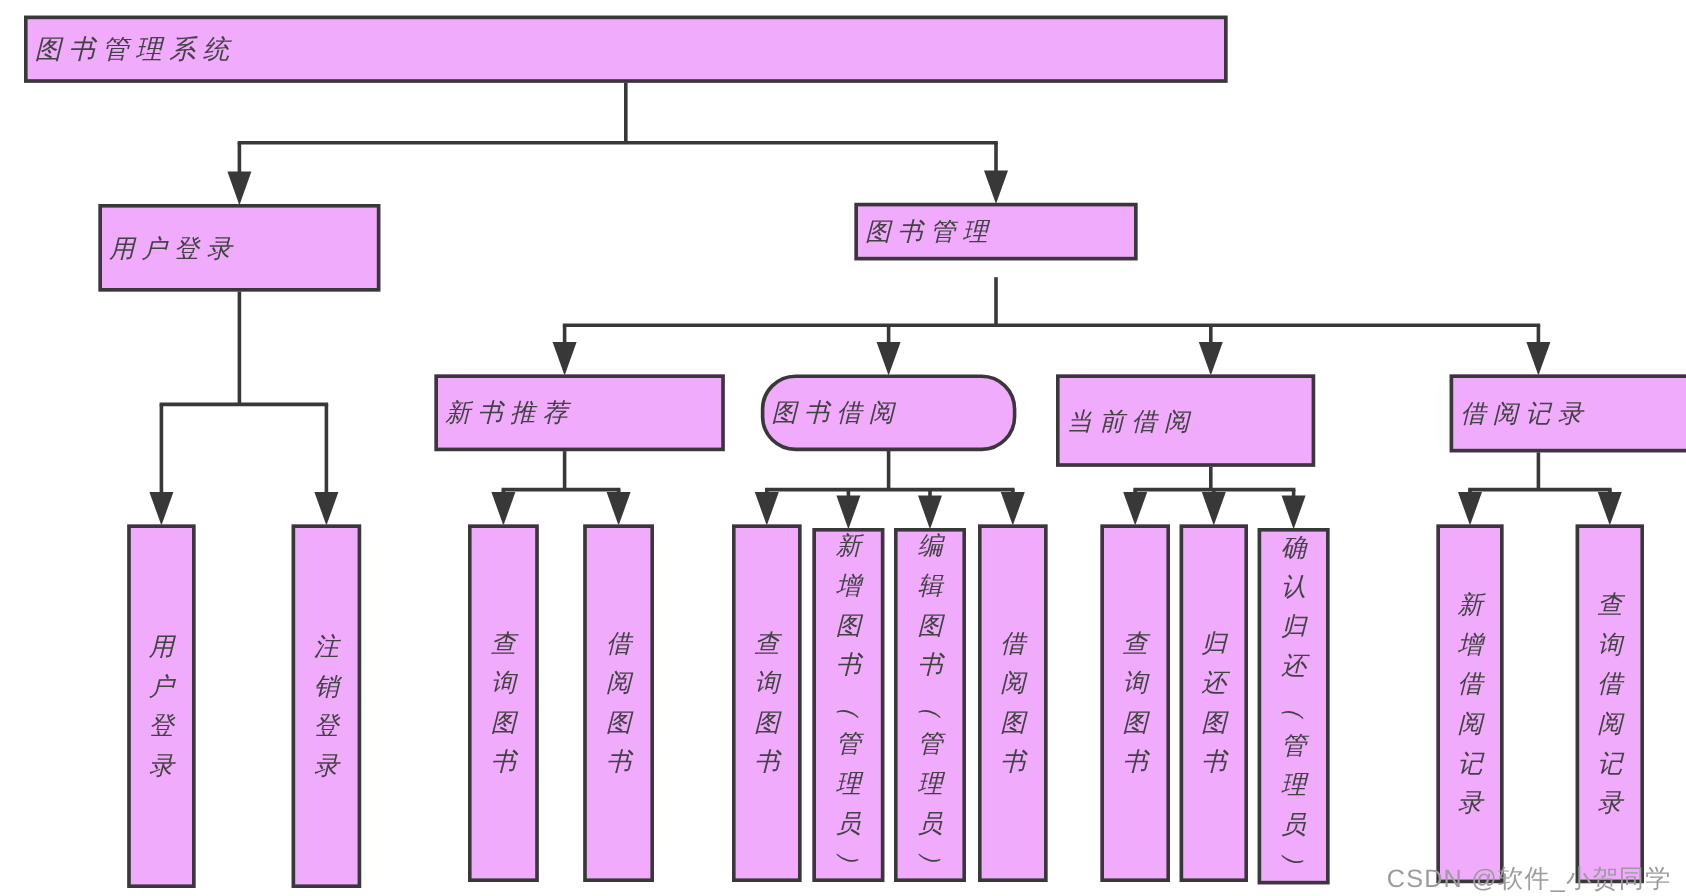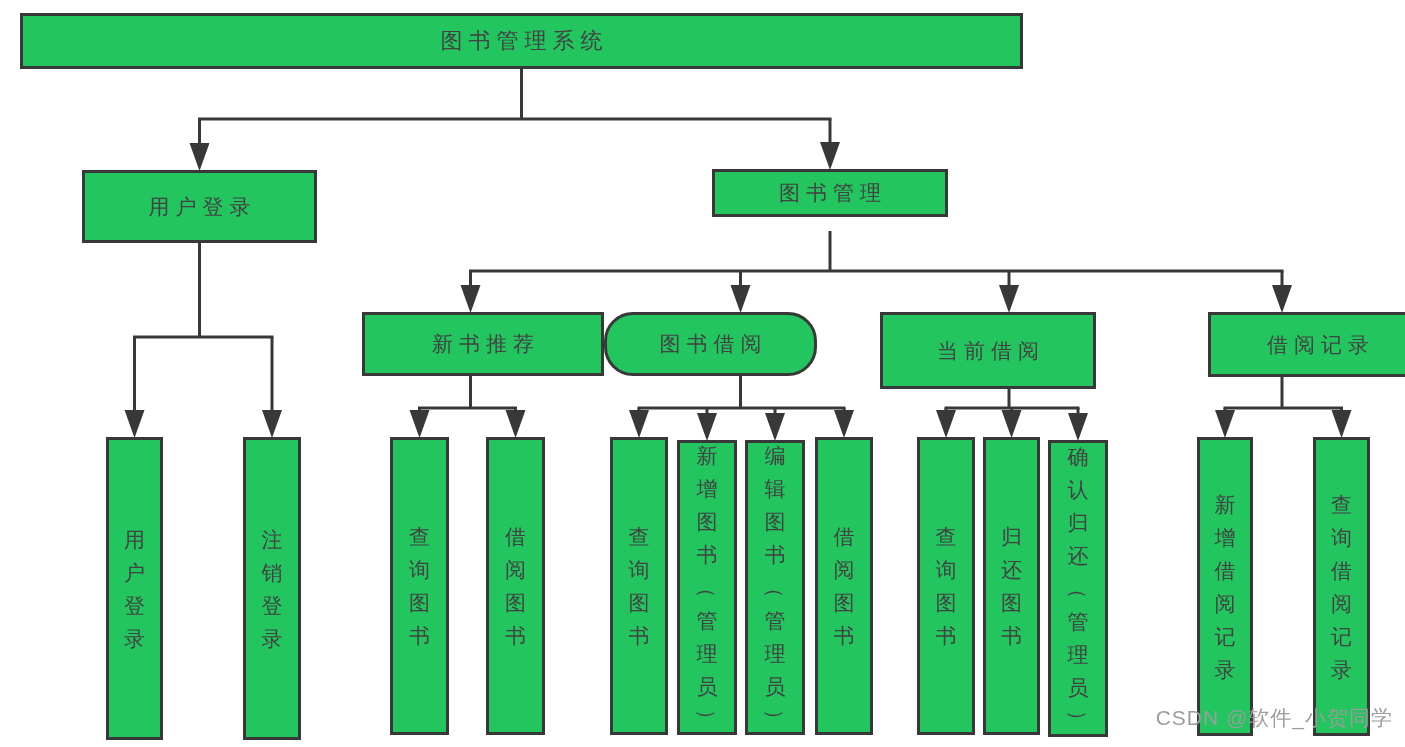--- a/index.html
+++ b/index.html
@@ -2,34 +2,34 @@
 <html><head>
 <meta charset="utf-8">
 <style>
   html,body{margin:0;padding:0;background:#fff;}
   .stage{
     position:relative;width:1405px;height:747px;background:#fff;overflow:hidden;
     font-family:"Liberation Sans","DejaVu Sans",sans-serif;
   }
   .stage svg{position:absolute;left:0;top:0;z-index:1;}
   .node{
-    position:absolute;box-sizing:border-box;background:#22c55e;
+    position:absolute;box-sizing:border-box;background:#f0abfc;
     border:3px solid #383838;color:#424242;
-    display:flex;align-items:center;justify-content:center;z-index:2;
+    display:flex;align-items:center;justify-content:flex-start;z-index:2;font-style:italic;
   }
   .node.h .label{font-size:21px;letter-spacing:6px;text-indent:6px;white-space:nowrap;}
   .node.root .label{font-size:22px;}
   .node.v .label{
     display:flex;flex-direction:column;align-items:center;justify-content:center;
     gap:12px;height:100%;width:100%;
   }
   .node.v .ch{font-size:21px;line-height:1;display:block;}
   .node.v .ch.rot{transform:rotate(90deg);}
   .watermark{
-    position:absolute;right:12px;bottom:15px;z-index:5;
+    position:absolute;right:12px;bottom:1px;z-index:5;
     font-size:21px;color:#9c9c9c;letter-spacing:1px;white-space:nowrap;
   }
 </style>
 </head>
 <body>
 
 <div class="stage">
   <svg id="connectors" width="1405" height="747" viewBox="0 0 1405 747">
       <line x1="521.5" y1="67" x2="521.5" y2="119" stroke="#383838" stroke-width="3"></line>
       <line x1="198" y1="119" x2="831.5" y2="119" stroke="#383838" stroke-width="3"></line>
@@ -106,21 +106,21 @@
         <span class="label">
           <span class="ch">注</span>
           <span class="ch">销</span>
           <span class="ch">登</span>
           <span class="ch">录</span>
         </span>
       </div>
       <div class="node h" style="left: 362px; top: 312px; width: 242px; height: 64px;">
         <span class="label">新书推荐</span>
       </div>
-      <div class="node h" style="left: 604px; top: 312px; width: 213px; height: 64px; border-radius: 29px;">
+      <div class="node h" style="left: 634px; top: 312px; width: 213px; height: 64px; border-radius: 29px;">
         <span class="label">图书借阅</span>
       </div>
       <div class="node h" style="left: 880px; top: 312px; width: 216px; height: 77px;">
         <span class="label">当前借阅</span>
       </div>
       <div class="node h" style="left: 1172px; top: 312px; width: 220px; height: 65px; margin-left: 36px;">
         <span class="label">借阅记录</span>
       </div>
       <div class="node v" style="left: 390px; top: 437px; width: 59px; height: 298px;">
         <span class="label">

